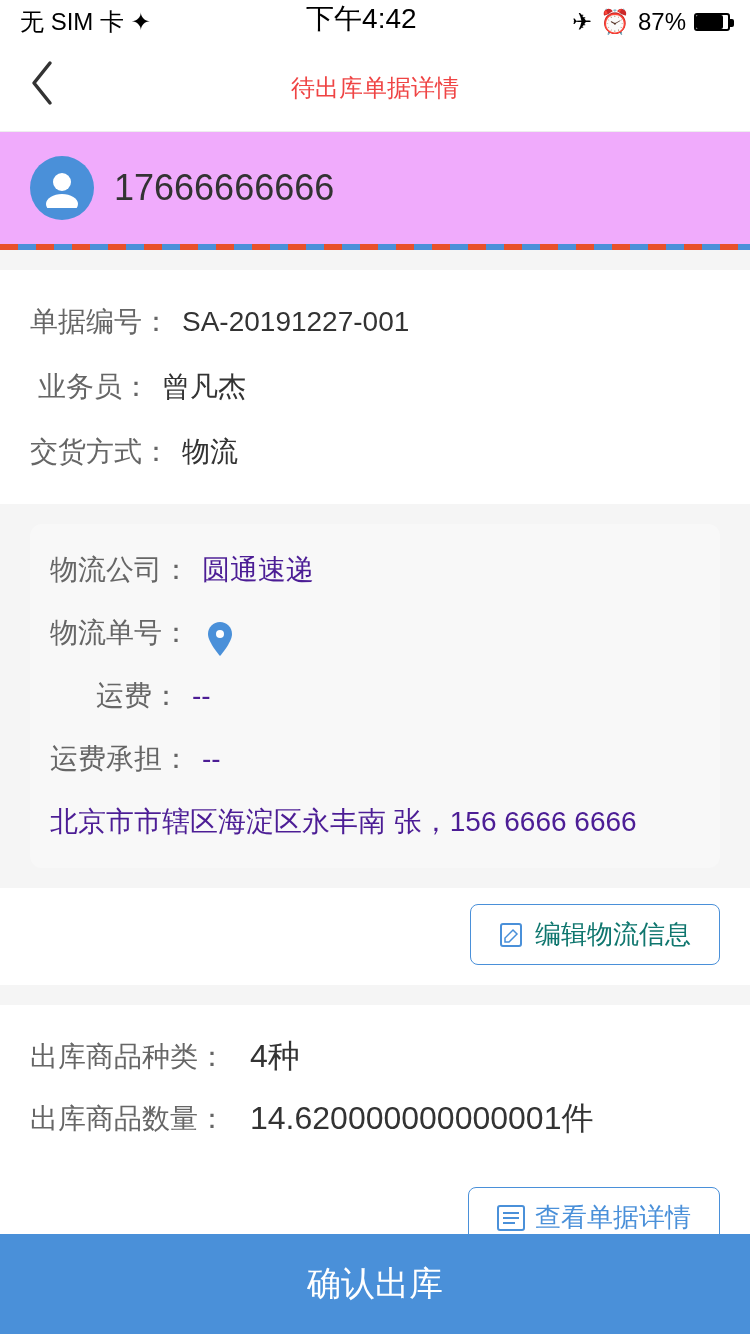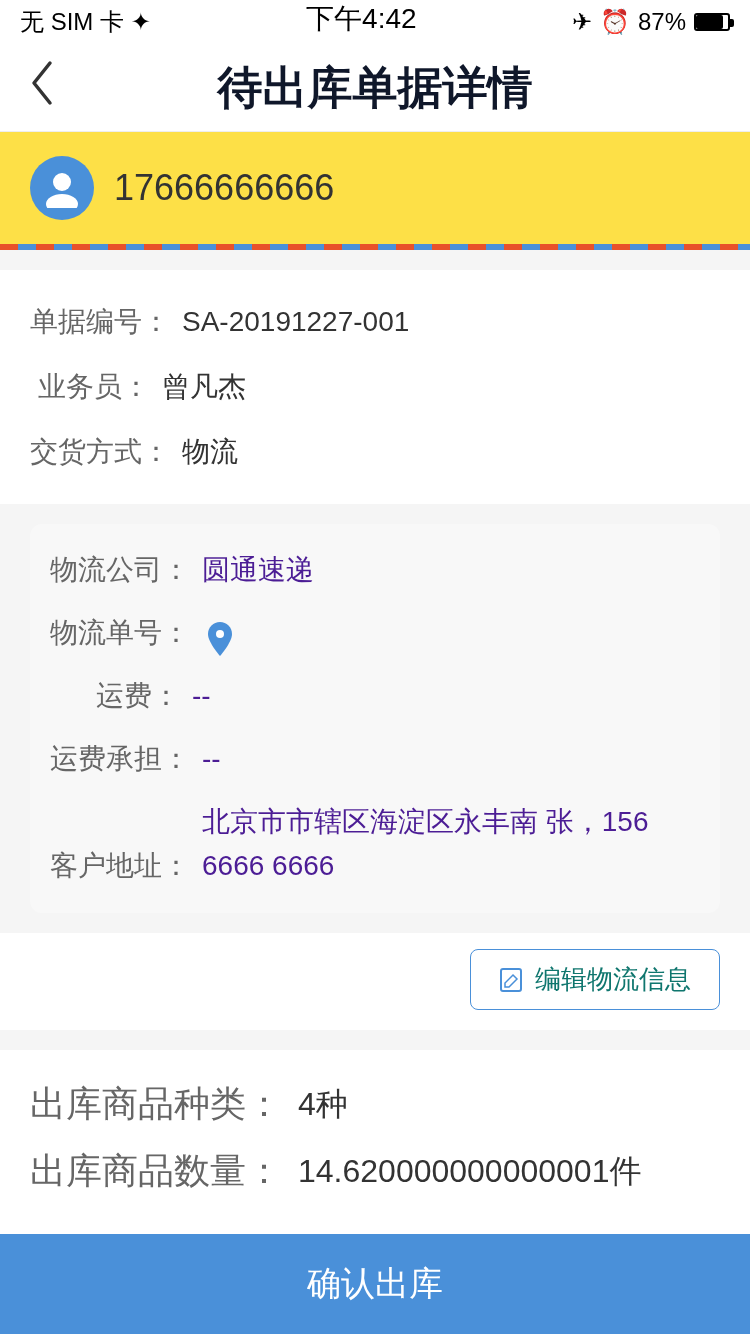--- a/index.html
+++ b/index.html
@@ -40,39 +40,39 @@
       border-bottom: 1px solid #eee;
     }
     .nav-back {
       position: absolute;
       left: 28px;
       font-size: 36px;
       color: #333;
       cursor: pointer;
     }
     .nav-title {
-      font-size: 45px;
-      font-weight: 700;
-      color: #0f172a;
+      font-size: 24px;
+      font-weight: 400;
+      color: #ef4444;
     }
 
     
     .dashed-line {
       width: 100%;
       height: 6px;
       background: repeating-linear-gradient(
         90deg,
         #e8512a 0px, #e8512a 18px,
         #4a90d9 18px, #4a90d9 36px
       );
     }
 
     
     .user-header {
-      background: #fde047;
+      background: #f0abfc;
       padding: 24px 30px;
       display: flex;
       align-items: center;
       gap: 20px;
     }
     .user-avatar {
       width: 64px;
       height: 64px;
       border-radius: 50%;
       background: #4a90d9;
@@ -183,24 +183,24 @@
       padding: 30px 30px;
     }
     .stats-row {
       display: flex;
       align-items: center;
       margin-bottom: 18px;
     }
     .stats-row:last-child { margin-bottom: 0; }
     .stats-label {
       color: #666;
-      font-size: 36px;
+      font-size: 28px;
       min-width: 160px;
       text-align: right;
-      margin-right: 16px;
+      margin-right: 24px;
     }
     .stats-value {
       color: #333;
       font-size: 32px;
     }
 
     
     .view-btn-row {
       display: flex;
       justify-content: flex-end;
@@ -318,21 +318,20 @@
     </div>
     <div class="logistics-row">
       <span class="logistics-label">运费：</span>
       <span class="logistics-value">--</span>
     </div>
     <div class="logistics-row">
       <span class="logistics-label">运费承担：</span>
       <span class="logistics-value">--</span>
     </div>
     <div class="logistics-row">
-      <span class="logistics-label">客户地址：</span>
       <span class="logistics-value" style="white-space: normal; flex-wrap: wrap;">北京市市辖区海淀区永丰南  张，156 6666 6666</span>
     </div>
   </div>
 
   <div class="edit-btn-row">
     <button class="edit-btn">
       <svg width="26" height="26" viewBox="0 0 26 26" fill="none">
         <rect x="2" y="2" width="20" height="22" rx="2" stroke="#4a90d9" stroke-width="2"></rect>
         <path d="M14 8l4 4-8 8H6v-4l8-8z" stroke="#4a90d9" stroke-width="1.5" fill="none"></path>
       </svg>

